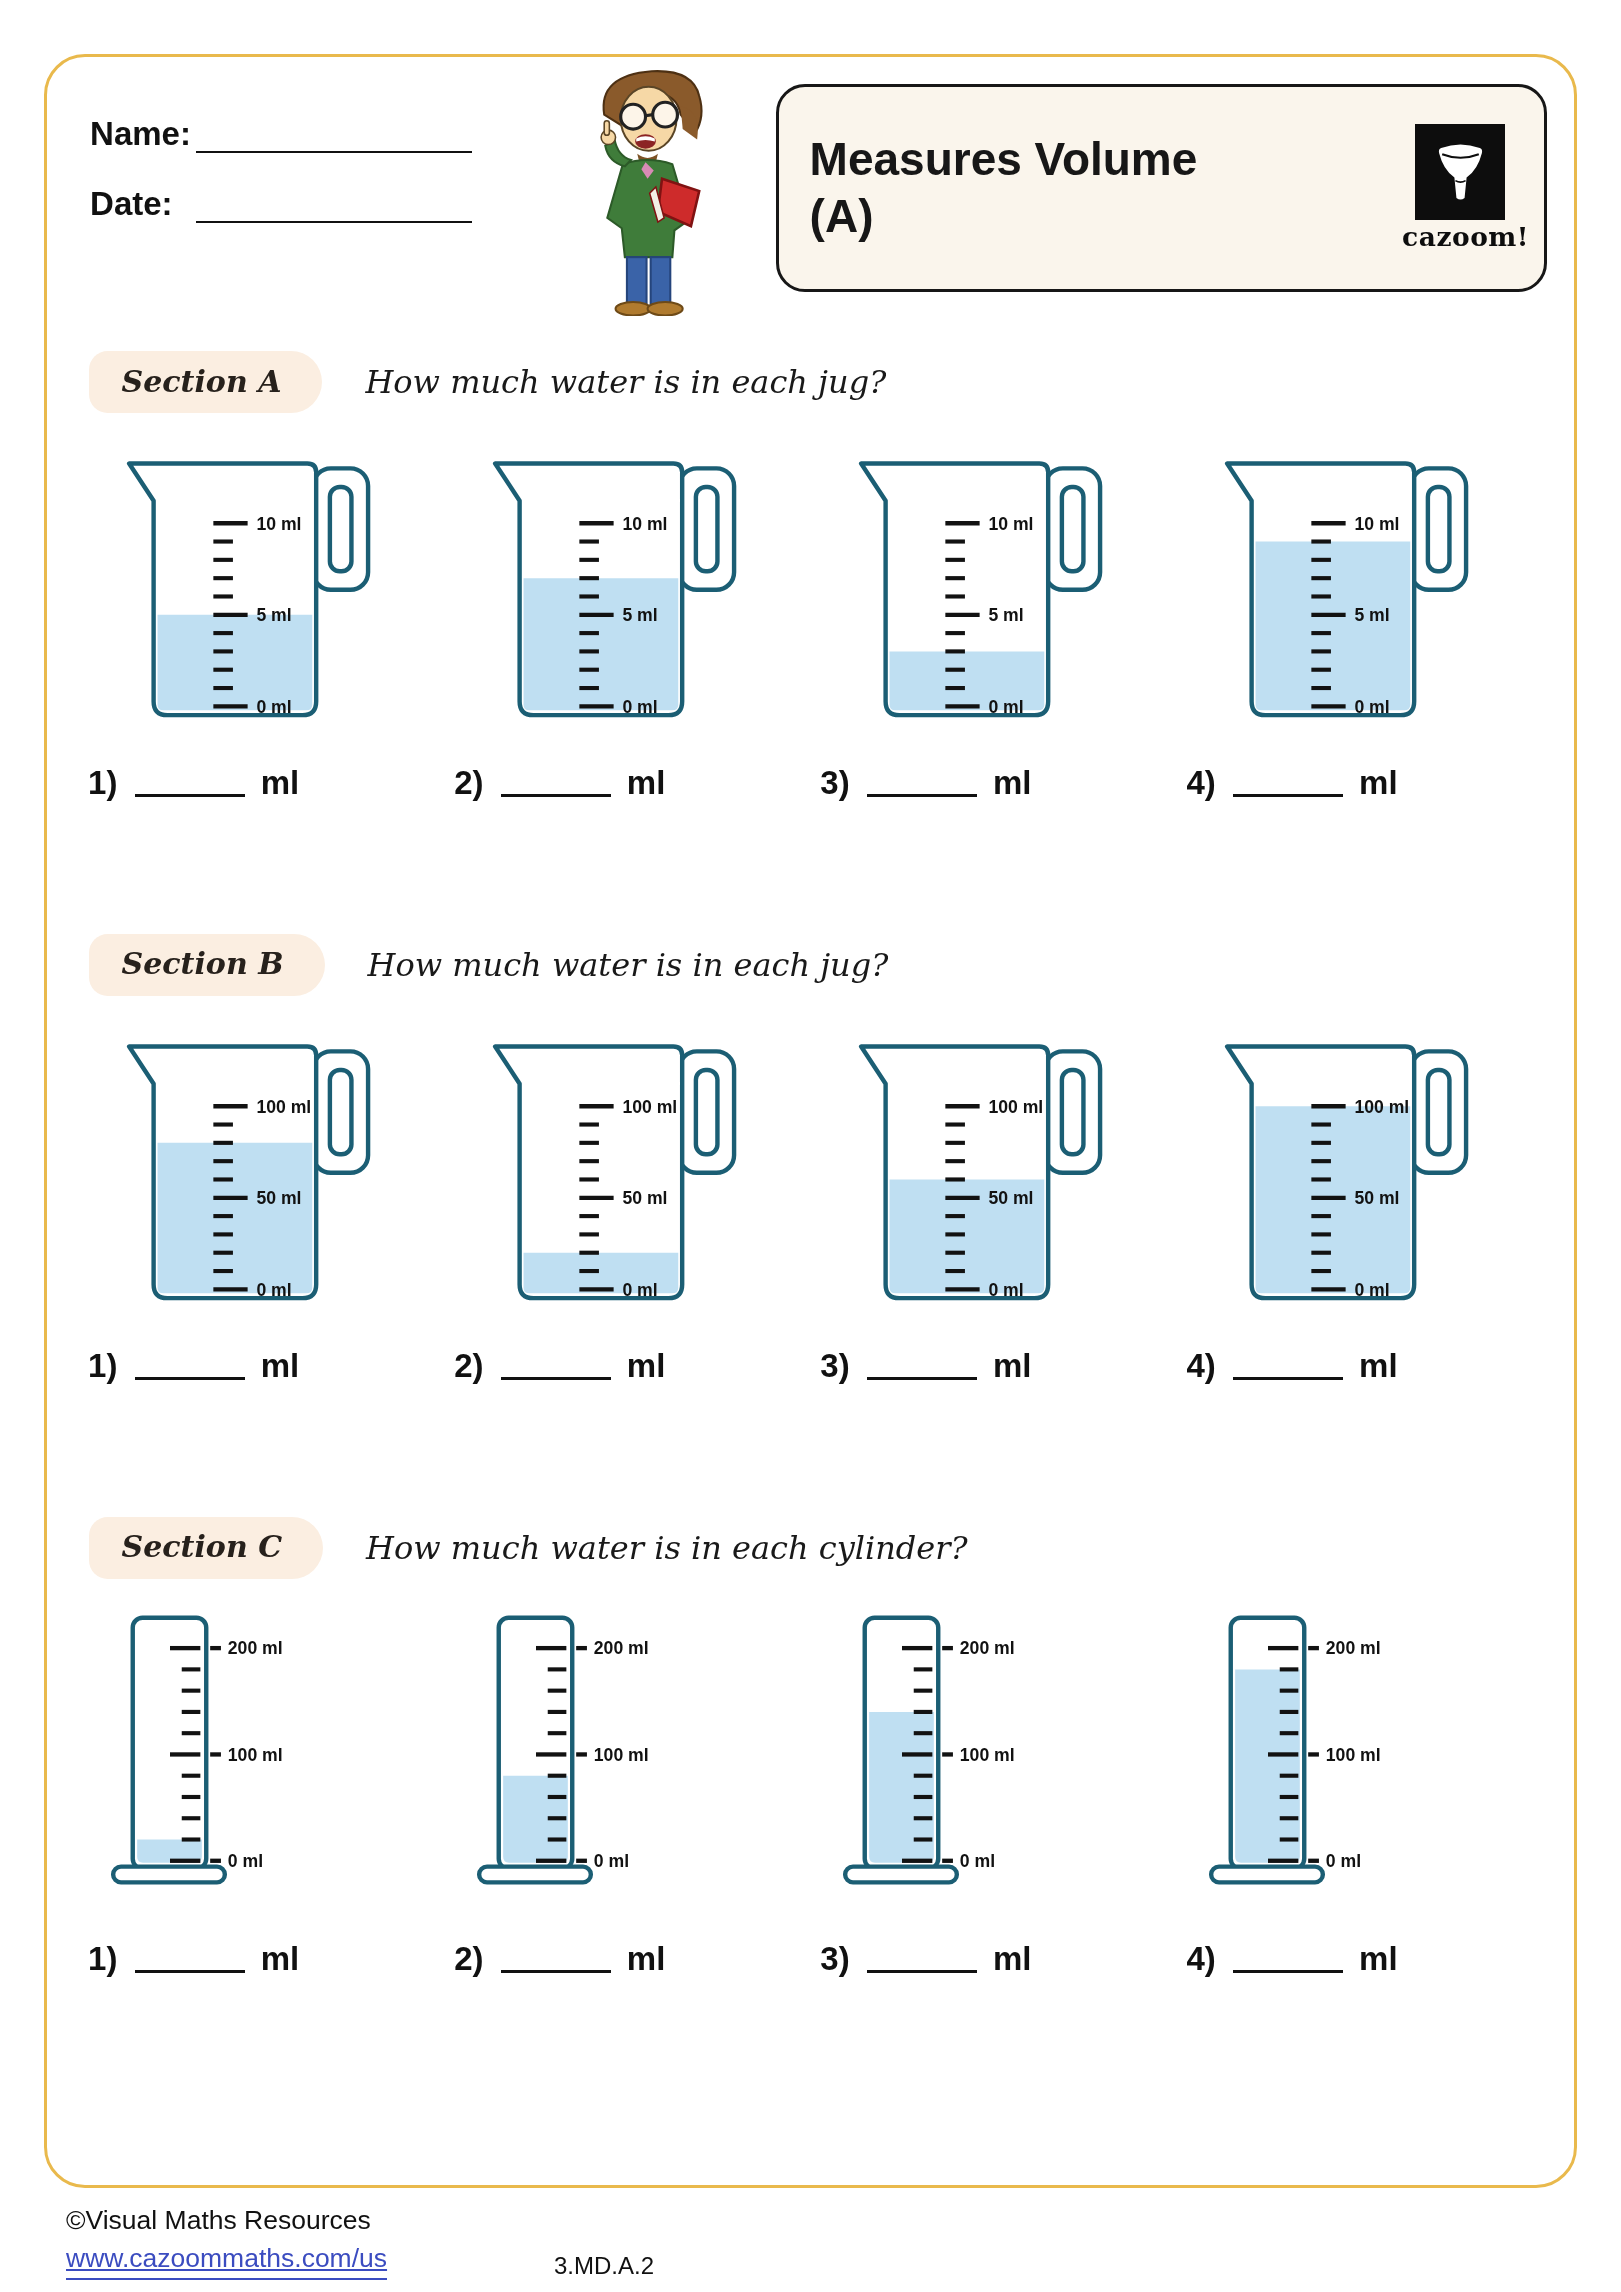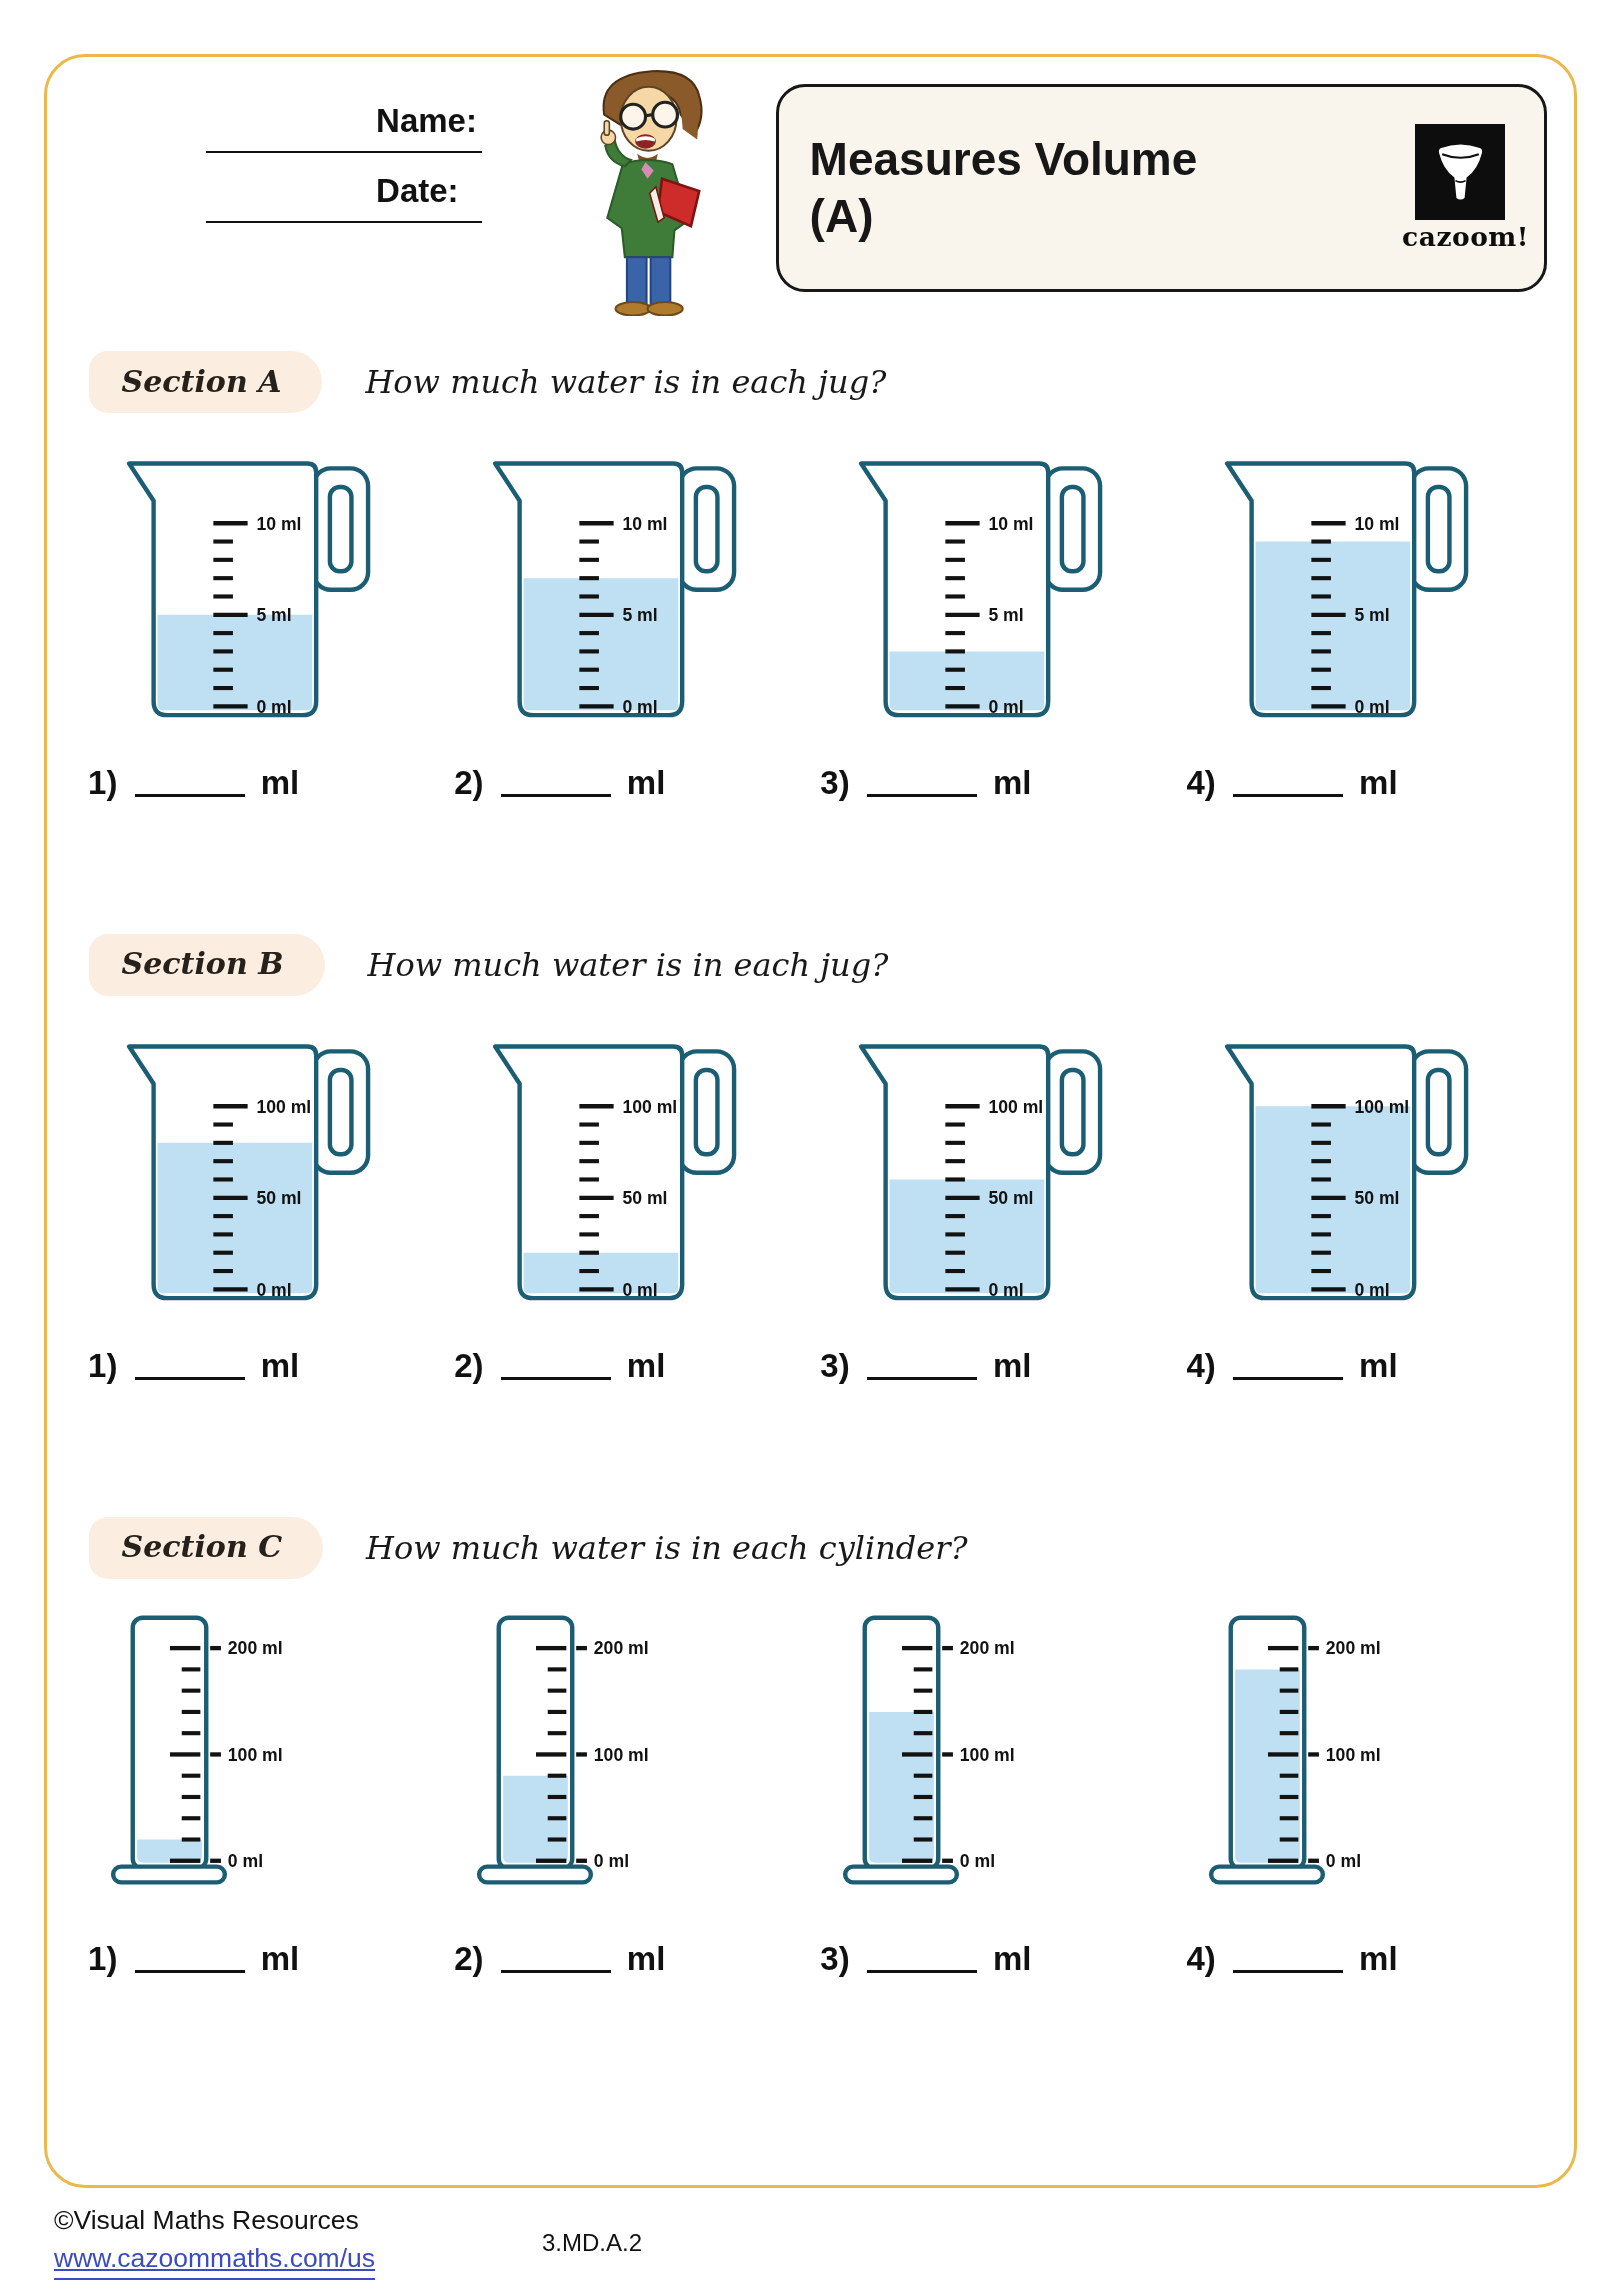--- a/index.html
+++ b/index.html
@@ -3,21 +3,21 @@
 <meta charset="utf-8">
 <style>
   html,body{margin:0;padding:0;background:#fff;}
   .page{position:relative;width:1621px;height:2293px;background:#fff;
         font-family:"Liberation Sans",sans-serif;color:#111;overflow:hidden;}
   .frame{position:absolute;left:44px;top:54px;width:1533px;height:2134px;box-sizing:border-box;
          border:3.4px solid var(--frame-border,#E9B94C);border-radius:41px;padding:5.9px 17.6px 0 17.6px;}
   
   .header{display:flex;align-items:flex-start;margin:0 9.8px 0 25.5px;}
   .namedate{width:392px;margin-top:39px;}
-  .nd-row{display:flex;align-items:flex-end;margin-bottom:19.6px;height:51px;flex-direction:column;}
+  .nd-row{display:flex;align-items:flex-end;margin-bottom:19.6px;height:51px;}
   .nd-label{font-size:33px;font-weight:bold;width:106px;}
   .nd-line{width:276px;border-bottom:2.9px solid #111;height:39px;}
   .teacher{margin-left:90px;flex:0 0 auto;}
   .titlebox{flex:1;margin-left:25.5px;margin-top:21.6px;height:208px;box-sizing:border-box;
             background:#FAF5EC;border:3.4px solid #171717;border-radius:29px;
             display:flex;align-items:center;padding:0 25.5px 0 31px;}
   .titletext{flex:1;font-size:46px;font-weight:bold;line-height:1.25;color:#171717;}
   .logo{width:116px;text-align:center;margin-left:32px;}
   .logo-square{width:90px;height:96px;background:#0D0D0D;margin:0 auto;display:flex;align-items:center;justify-content:center;}
   .logo-word{font-family:"DejaVu Serif",serif;font-weight:bold;font-size:26.5px;color:#0D0D0D;margin-top:1px;letter-spacing:0.5px;}
@@ -30,21 +30,21 @@
   .prompt{font-family:"DejaVu Serif",serif;font-style:italic;font-size:32px;color:#191919;margin-left:43px;}
   .vessel-row{display:flex;margin:25.5px 3.9px 0 23.5px;}
   .vcell{flex:1;}
   .vcell.cyl{padding-left:21.6px;box-sizing:border-box;}
   .answer-row{display:flex;margin:37px 3.9px 0 23.5px;}
   .acell{flex:1;display:flex;align-items:flex-end;}
   .anum{font-size:33px;font-weight:bold;}
   .ablank{display:inline-block;width:110px;height:25.5px;border-bottom:3.4px solid #111;margin:0 15.7px 4.9px 17.6px;}
   .aunit{font-size:33px;font-weight:bold;}
   
-  .footer{position:absolute;left:54px;top:2201px;width:1517px;display:flex;align-items:center;}
+  .footer{position:absolute;left:66px;top:2201px;width:1517px;display:flex;align-items:flex-end;}
   .f-left{width:421px;font-size:26.5px;line-height:1.45;}
   .f-link{color:var(--link,#3B4CC0);text-decoration:underline;border-bottom:2px solid var(--link,#3B4CC0);cursor:pointer;display:inline-block;}
   .f-center{flex:1;text-align:center;font-size:28px;margin-top:21.6px;}
   .f-right{width:167px;text-align:right;font-size:24px;margin-top:5.9px;}
 </style>
 </head>
 <body>
 
 <div class="page" style="--frame-border: #E9B94C; --vessel-outline: #1B5E74; --water: #BFDFF2; --tick: #121212; --section-pill-bg: #FBEEE1; --title-box-bg: #FAF5EC; --link: #3B4CC0;">
   <div class="frame">

